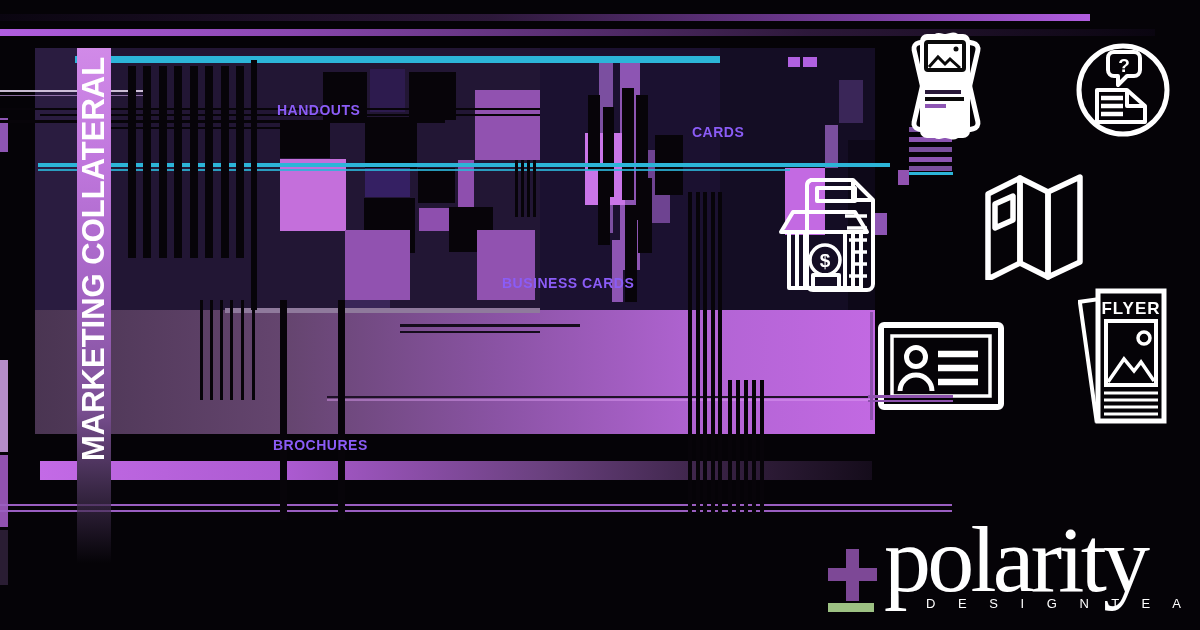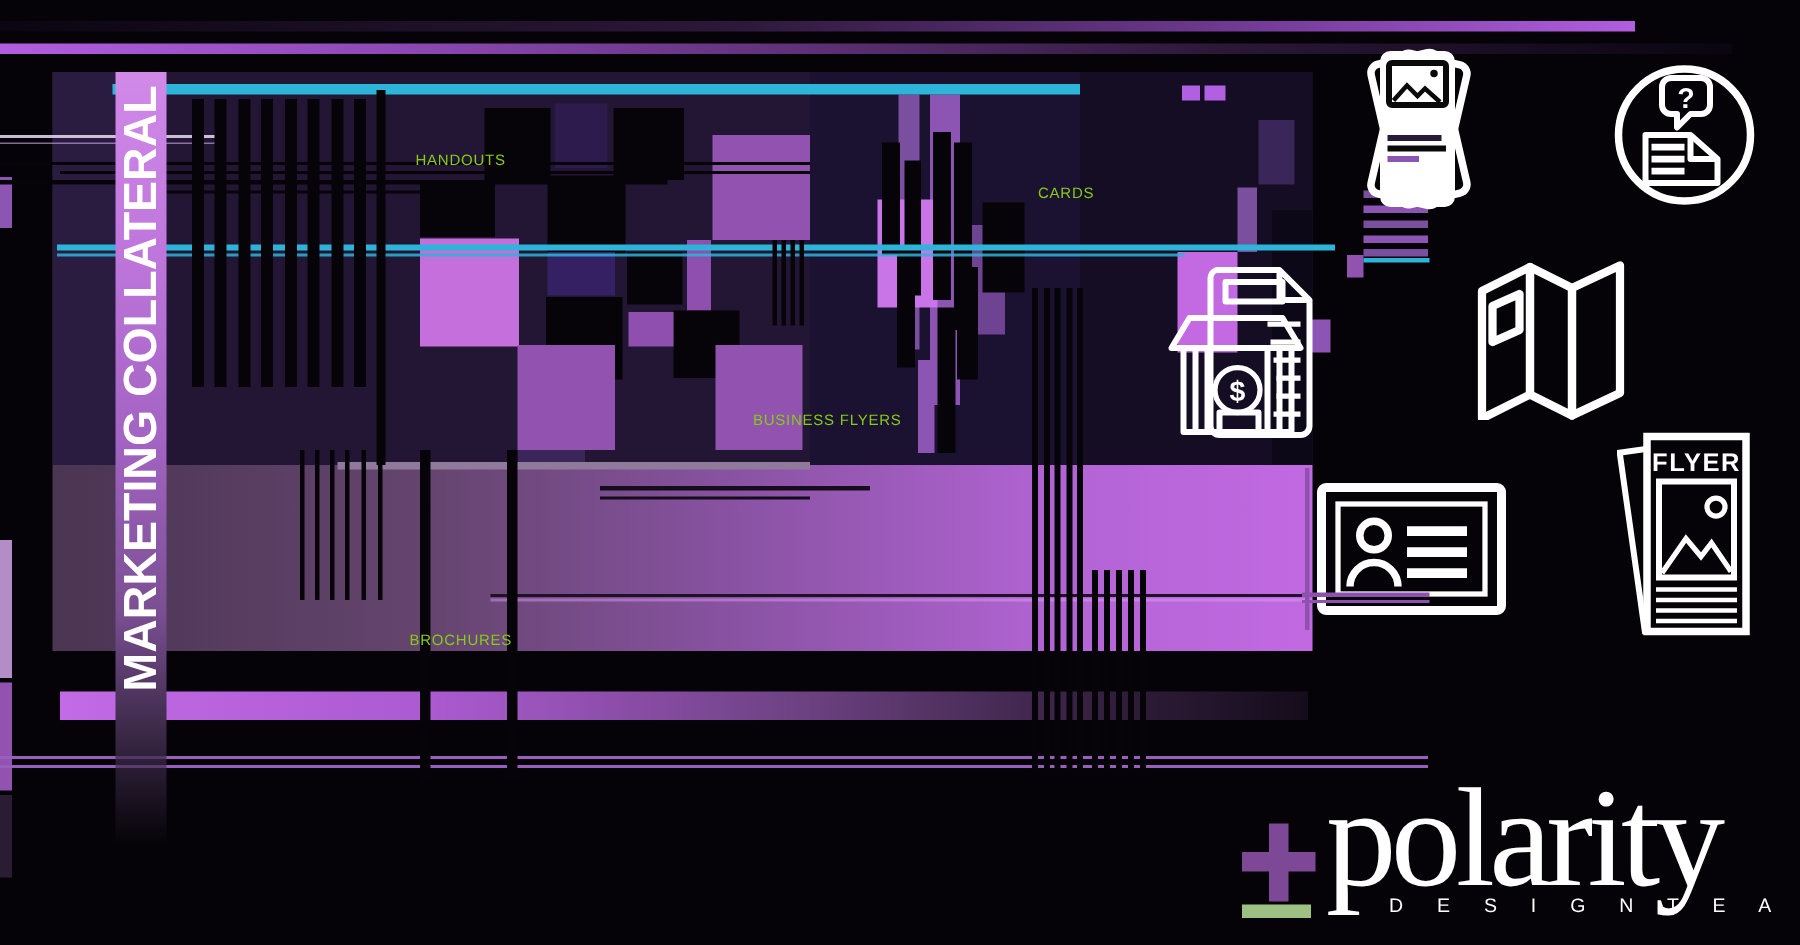--- a/index.html
+++ b/index.html
@@ -20,21 +20,21 @@
     background:linear-gradient(90deg,#0a0510 0%,#2c1839 45%,#7a3fa0 80%,#b15ee0 100%);}
   .stripe2{left:0;top:29px;width:1155px;height:7px;z-index:2;
     background:linear-gradient(90deg,#b15ee0 0%,#8a47b0 25%,#2c1839 70%,#0a0510 100%);}
   .cyan-bar{left:75px;top:56px;width:645px;height:7px;background:#2cb5d8;z-index:2;}
   .band{left:35px;top:310px;width:840px;height:124px;z-index:2;
     background:linear-gradient(90deg,#4a3552 0%,#65456f 30%,#8a53a4 55%,#b264d4 80%,#c269e2 100%);}
   .bottom-bar{left:40px;top:461px;width:832px;height:19px;z-index:2;
     background:linear-gradient(90deg,#c36ae6 0%,#ab5ad0 30%,#6b4180 60%,#301d3a 85%,#150c1b 100%);}
   .pline{left:0;width:952px;height:2px;background:#9a5ec0;z-index:2;}
   .cyan-line{background:#2cb5d8;z-index:2;}
-  .label{z-index:6;color:#84cc16;font-weight:normal;font-size:10px;letter-spacing:0.5px;white-space:nowrap;}
+  .label{z-index:6;color:#8b5cf6;font-weight:bold;font-size:14px;letter-spacing:0.5px;white-space:nowrap;}
   .icon{z-index:5;}
   #art-top{z-index:7;left:0;top:0;width:100%;height:100%;}
   .logo{z-index:8;}
   .logo-plus-v{left:846px;top:549px;width:13px;height:52px;background:#7d4896;}
   .logo-plus-h{left:828px;top:568px;width:49px;height:13px;background:#7d4896;}
   .logo-green{left:828px;top:603px;width:46px;height:9px;background:#9dc183;}
   .logo-word{left:884px;top:512px;color:#fff;font-family:Liberation Serif, serif;
     font-size:94px;letter-spacing:-0.04em;line-height:1;white-space:nowrap;}
   .logo-sub{left:926px;top:596px;color:#fff;font-size:13px;letter-spacing:9.5px;white-space:nowrap;}
   svg text{font-family:"Liberation Sans",sans-serif;}
@@ -151,22 +151,22 @@
       <div style="left: 521px; top: 160px; width: 3px; height: 57px; background: rgb(7, 4, 9);"></div>
       <div style="left: 527px; top: 160px; width: 3px; height: 57px; background: rgb(7, 4, 9);"></div>
       <div style="left: 533px; top: 160px; width: 3px; height: 57px; background: rgb(7, 4, 9);"></div>
     </div>
 
   <div class="ribbon"></div>
   <div class="v-title">MARKETING COLLATERAL</div>
 
   <div class="label" style="left:277px;top:102px;">HANDOUTS</div>
   <div class="label" style="left:692px;top:124px;">CARDS</div>
-  <div class="label" style="left:502px;top:275px;">BUSINESS FLYERS</div>
-  <div class="label" style="left:273px;top:422px;text-align:right;">BROCHURES</div>
+  <div class="label" style="left:502px;top:275px;">BUSINESS CARDS</div>
+  <div class="label" style="left:273px;top:437px;text-align:right;">BROCHURES</div>
 
   <svg class="icon" style="left:893px;top:26px;" width="104" height="118" viewBox="0 0 104 118">
     <g stroke="#fff" stroke-width="5" fill="none" stroke-linejoin="round">
       <rect transform="rotate(-13 52 60)" x="30" y="12" width="46" height="96" rx="6"></rect>
       <rect transform="rotate(13 52 60)" x="30" y="12" width="46" height="96" rx="6"></rect>
     </g>
     <rect x="27" y="8" width="50" height="104" rx="7" fill="#fff"></rect>
     <rect x="33" y="16" width="38" height="28" rx="2" fill="none" stroke="#0a0a0a" stroke-width="4"></rect>
     <path d="M36,41 l9,-10 l7,7 l5,-5 l10,9" stroke="#0a0a0a" stroke-width="3" fill="none"></path>
     <circle cx="63" cy="23" r="2.5" fill="#0a0a0a"></circle>

